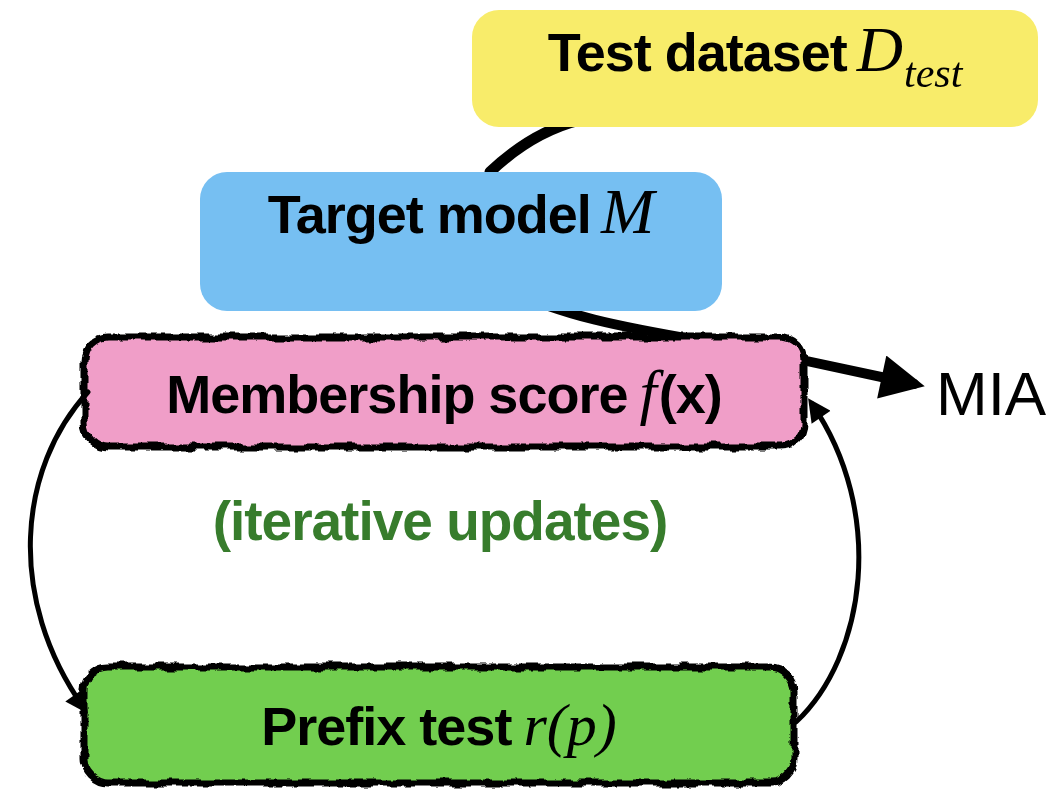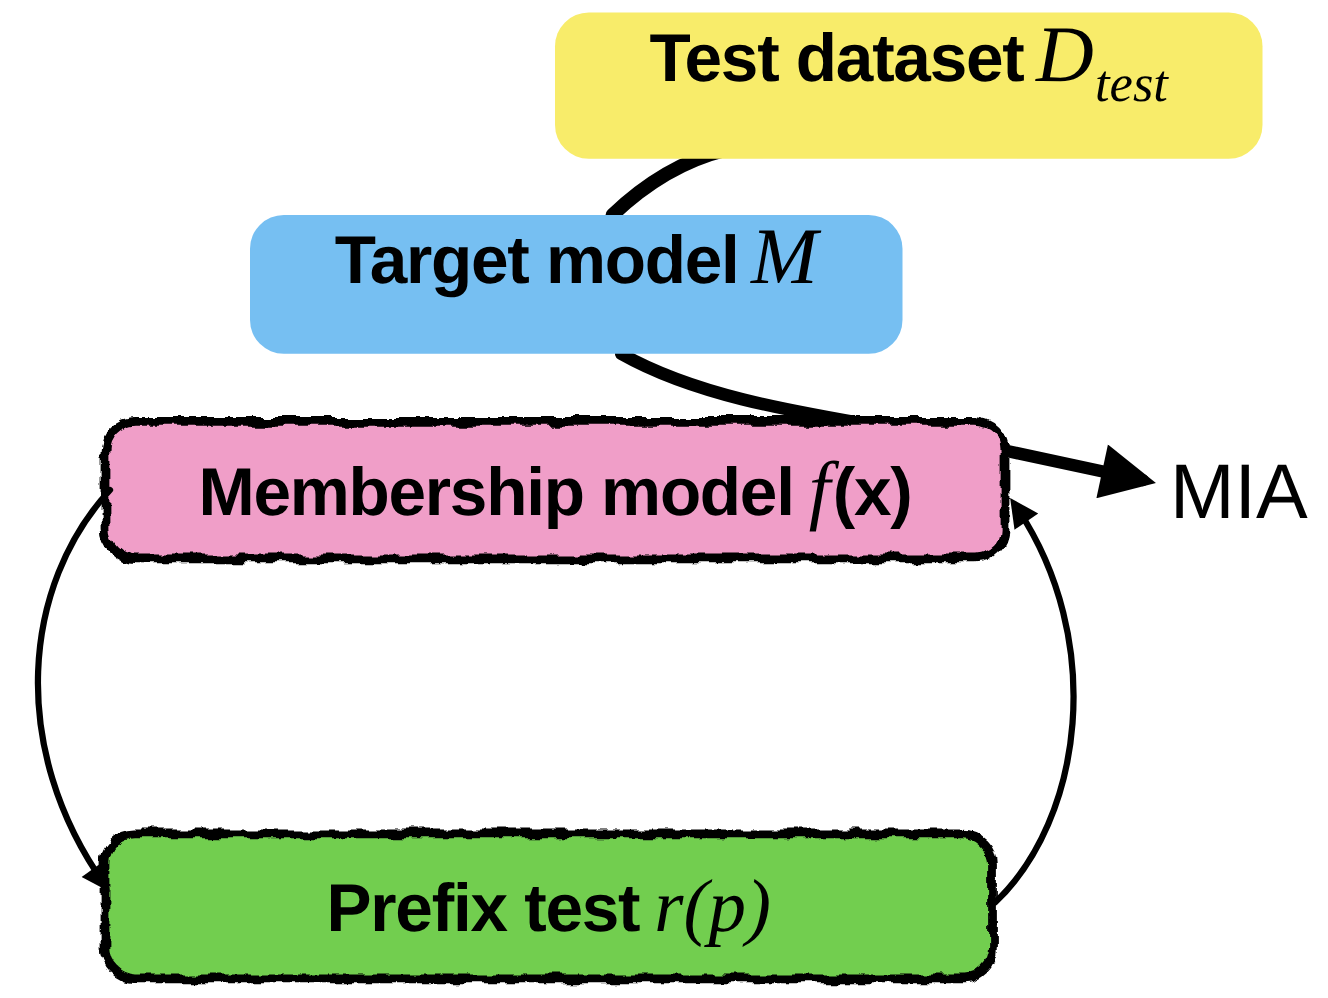--- a/index.html
+++ b/index.html
@@ -110,33 +110,34 @@
       <rect class="rough-rect" x="84" y="667" width="710" height="116" rx="24" style="fill:var(--green)"></rect>
     </g>
 
     <path class="arrow" d="M 88 392 C 18 468, 6 598, 84 708" stroke-width="5" stroke-linecap="round" marker-end="url(#smallhead)"></path>
 
     <path class="arrow" d="M 796 722 C 866 656, 886 512, 812 404" stroke-width="5" stroke-linecap="round" marker-end="url(#smallhead)"></path>
 
     <path class="arrow" d="M 580 120 Q 532 132 490 172" stroke-width="11" stroke-linecap="round"></path>
   </svg>
 
-  <div class="box" style="left:444px;top:10px;width:566px;height:117px;line-height:67px;background:var(--yellow)">
+  <div class="box" style="left:472px;top:10px;width:566px;height:117px;line-height:79px;background:var(--yellow)">
     <span class="node-text">Test dataset</span><span class="node-text math">D</span><span class="node-text math-sub">test</span>
   </div>
 
-  <div class="box" style="left:200px;top:172px;width:522px;height:111px;line-height:65px;background:var(--blue)">
+  <div class="box" style="left:200px;top:172px;width:522px;height:139px;line-height:80px;background:var(--blue)">
     <span class="node-text">Target model</span><span class="node-text math">M</span>
   </div>
 
   <div class="overlay" style="left:84px;top:337px;width:720px;height:110px;line-height:110px;">
-    <span class="node-text">Membership model</span><span class="node-text math" style="font-size:62px;margin-left:12px;margin-right:2px;">f</span><span class="node-text args-sans">(x)</span>
+    <span class="node-text">Membership score</span><span class="node-text math" style="font-size:62px;margin-left:12px;margin-right:2px;">f</span><span class="node-text args-sans">(x)</span>
   </div>
 
   <div class="em-note">
+    <div>(iterative updates)</div>
   </div>
 
   <div class="overlay" style="left:84px;top:667px;width:710px;height:116px;line-height:116px;">
     <span class="node-text">Prefix test</span><span class="node-text math" style="font-size:60px;margin-left:12px;margin-right:0;">r</span><span class="node-text args-serif">(p)</span>
   </div>
 
   <div class="mia-label">MIA</div>
 
 </div>
 

